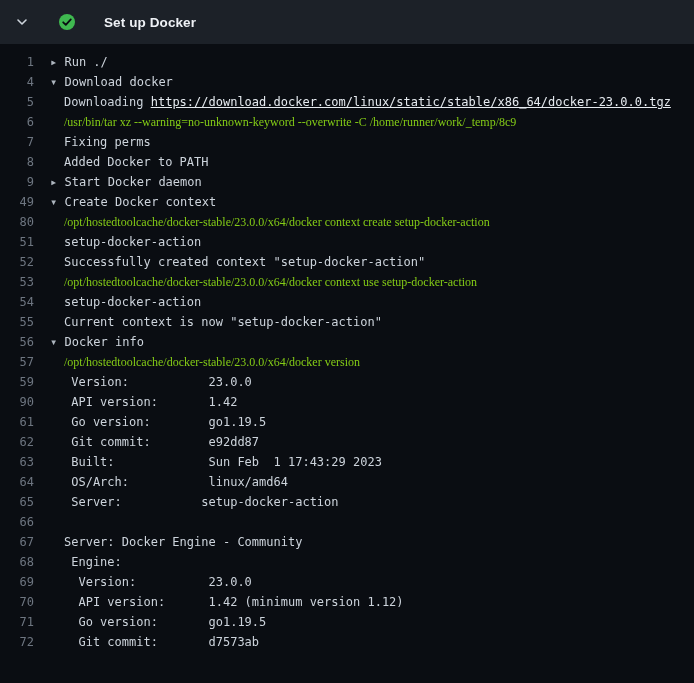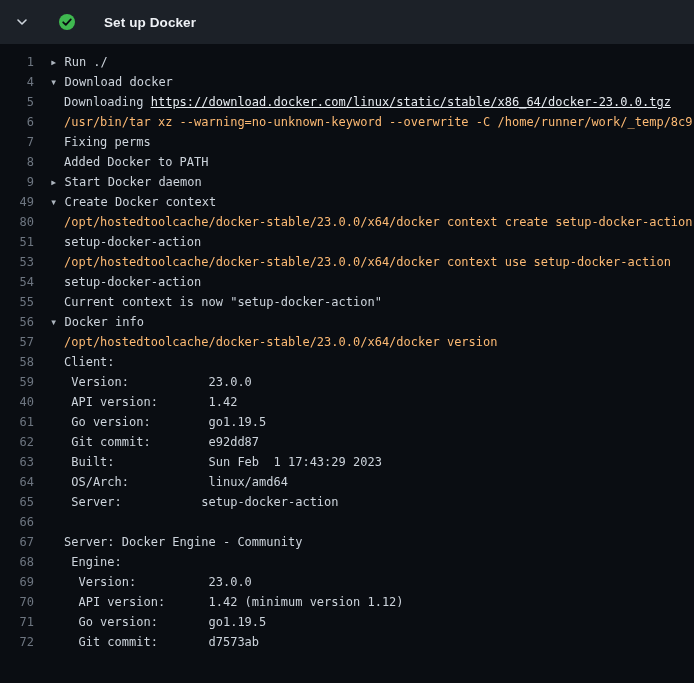--- a/index.html
+++ b/index.html
@@ -66,21 +66,21 @@
     user-select: none;
     cursor: pointer;
   }
   .content {
     flex: 1 1 auto;
     white-space: pre;
     overflow: hidden;
   }
   .content.ind { padding-left: 14px; }
   .toggle { color: #aeb6bf; cursor: pointer; }
-  .cmd { color: #fdba74; }
+  .cmd { color: #84cc16; font-family: Liberation Serif, serif; }
   .link {
     color: #e6ebf0;
     text-decoration: underline;
     cursor: pointer;
     margin-top: 11px;
   }
 </style>
 </head>
 <body>
 
@@ -103,28 +103,28 @@
     <div class="row"><span class="num">1</span><span class="content"><span class="toggle">▸</span> Run ./</span></div>
     <div class="row"><span class="num">4</span><span class="content"><span class="toggle">▾</span> Download docker</span></div>
     <div class="row"><span class="num">5</span><span class="content ind">Downloading <span class="link">https://download.docker.com/linux/static/stable/x86_64/docker-23.0.0.tgz</span></span></div>
     <div class="row"><span class="num">6</span><span class="content ind cmd">/usr/bin/tar xz --warning=no-unknown-keyword --overwrite -C /home/runner/work/_temp/8c9</span></div>
     <div class="row"><span class="num">7</span><span class="content ind">Fixing perms</span></div>
     <div class="row"><span class="num">8</span><span class="content ind">Added Docker to PATH</span></div>
     <div class="row"><span class="num">9</span><span class="content"><span class="toggle">▸</span> Start Docker daemon</span></div>
     <div class="row"><span class="num">49</span><span class="content"><span class="toggle">▾</span> Create Docker context</span></div>
     <div class="row"><span class="num">80</span><span class="content ind cmd">/opt/hostedtoolcache/docker-stable/23.0.0/x64/docker context create setup-docker-action</span></div>
     <div class="row"><span class="num">51</span><span class="content ind">setup-docker-action</span></div>
+    <div class="row"><span class="num">52</span><span class="content ind">Successfully created context "setup-docker-action"</span></div>
     <div class="row"><span class="num">53</span><span class="content ind cmd">/opt/hostedtoolcache/docker-stable/23.0.0/x64/docker context use setup-docker-action</span></div>
     <div class="row"><span class="num">54</span><span class="content ind">setup-docker-action</span></div>
     <div class="row"><span class="num">55</span><span class="content ind">Current context is now "setup-docker-action"</span></div>
     <div class="row"><span class="num">56</span><span class="content"><span class="toggle">▾</span> Docker info</span></div>
     <div class="row"><span class="num">57</span><span class="content ind cmd">/opt/hostedtoolcache/docker-stable/23.0.0/x64/docker version</span></div>
-    <div class="row"><span class="num">58</span><span class="content ind">Client:</span></div>
     <div class="row"><span class="num">59</span><span class="content ind"> Version:           23.0.0</span></div>
-    <div class="row"><span class="num">40</span><span class="content ind"> API version:       1.42</span></div>
+    <div class="row"><span class="num">90</span><span class="content ind"> API version:       1.42</span></div>
     <div class="row"><span class="num">61</span><span class="content ind"> Go version:        go1.19.5</span></div>
     <div class="row"><span class="num">62</span><span class="content ind"> Git commit:        e92dd87</span></div>
     <div class="row"><span class="num">63</span><span class="content ind"> Built:             Sun Feb  1 17:43:29 2023</span></div>
     <div class="row"><span class="num">64</span><span class="content ind"> OS/Arch:           linux/amd64</span></div>
     <div class="row"><span class="num">65</span><span class="content ind"> Server:           setup-docker-action</span></div>
     <div class="row"><span class="num">66</span><span class="content ind"></span></div>
     <div class="row"><span class="num">67</span><span class="content ind">Server: Docker Engine - Community</span></div>
     <div class="row"><span class="num">68</span><span class="content ind"> Engine:</span></div>
     <div class="row"><span class="num">69</span><span class="content ind">  Version:          23.0.0</span></div>
     <div class="row"><span class="num">70</span><span class="content ind">  API version:      1.42 (minimum version 1.12)</span></div>

